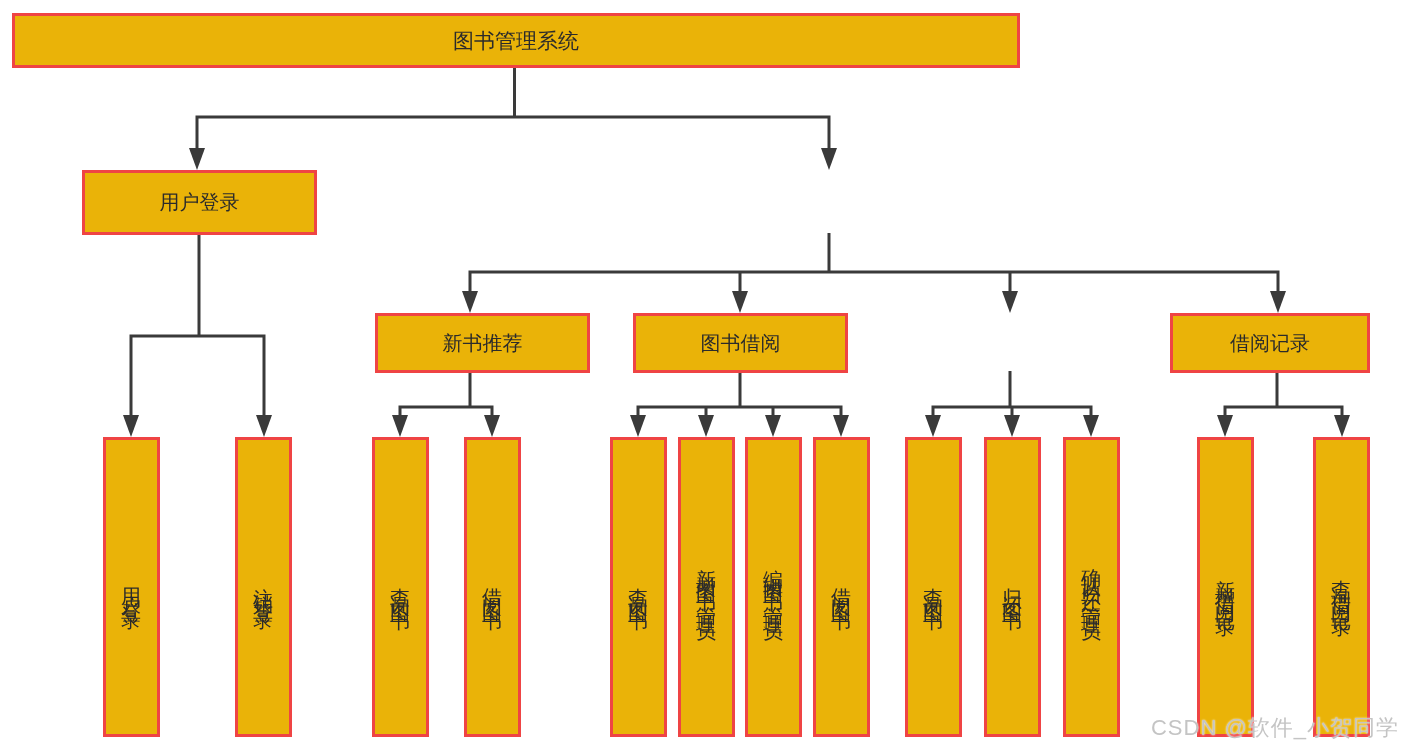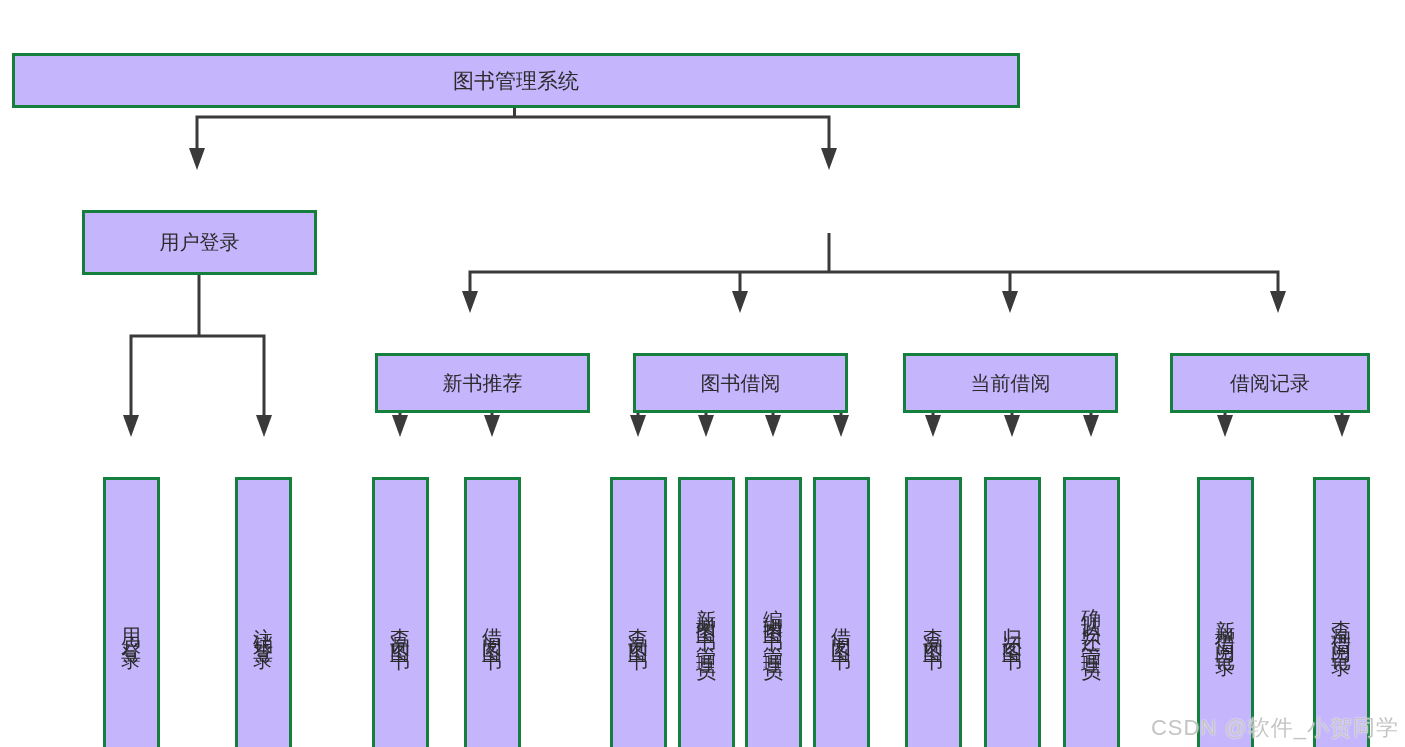--- a/index.html
+++ b/index.html
@@ -2,23 +2,23 @@
 <html><head>
 <meta charset="utf-8">
 <style>
   html,body{margin:0;padding:0;background:#ffffff;}
   .canvas{
     position:relative;width:1405px;height:747px;background:#ffffff;
     font-family:"Liberation Sans",sans-serif;overflow:hidden;
   }
   svg.connectors{position:absolute;left:0;top:0;width:1405px;height:747px;}
   .node{
-    position:absolute;background:#c4b5fd;border:3px solid #15803d;
+    position:absolute;background:#eab308;border:3px solid #ef4444;
     display:flex;align-items:center;justify-content:center;
-    color:#2b2b2b;font-size:20px;box-sizing:border-box;z-index:2;margin-top:40px;
+    color:#2b2b2b;font-size:20px;box-sizing:border-box;z-index:2;
   }
   .n-root{left:12px;top:13px;width:1008px;height:55px;font-size:21px;}
   .n-user-login{left:82px;top:170px;width:235px;height:65px;}
   .n-book-mgmt{left:712px;top:170px;width:235px;height:65px;}
   .n-new-book{left:375px;top:313px;width:215px;height:60px;}
   .n-book-borrow{left:633px;top:313px;width:215px;height:60px;}
   .n-current-borrow{left:903px;top:313px;width:215px;height:60px;}
   .n-borrow-record{left:1170px;top:313px;width:200px;height:60px;}
   .leaf{top:437px;width:57px;height:300px;}
   .leaf span{
@@ -80,23 +80,20 @@
   <div class="node n-user-login">
     <span>用户登录</span>
   </div>
 
   <div class="node n-new-book">
     <span>新书推荐</span>
   </div>
   <div class="node n-book-borrow">
     <span>图书借阅</span>
   </div>
-  <div class="node n-current-borrow">
-    <span>当前借阅</span>
-  </div>
   <div class="node n-borrow-record">
     <span>借阅记录</span>
   </div>
 
   <div class="node leaf l1">
     <span>用户登录</span>
   </div>
   <div class="node leaf l2">
     <span>注销登录</span>
   </div>

